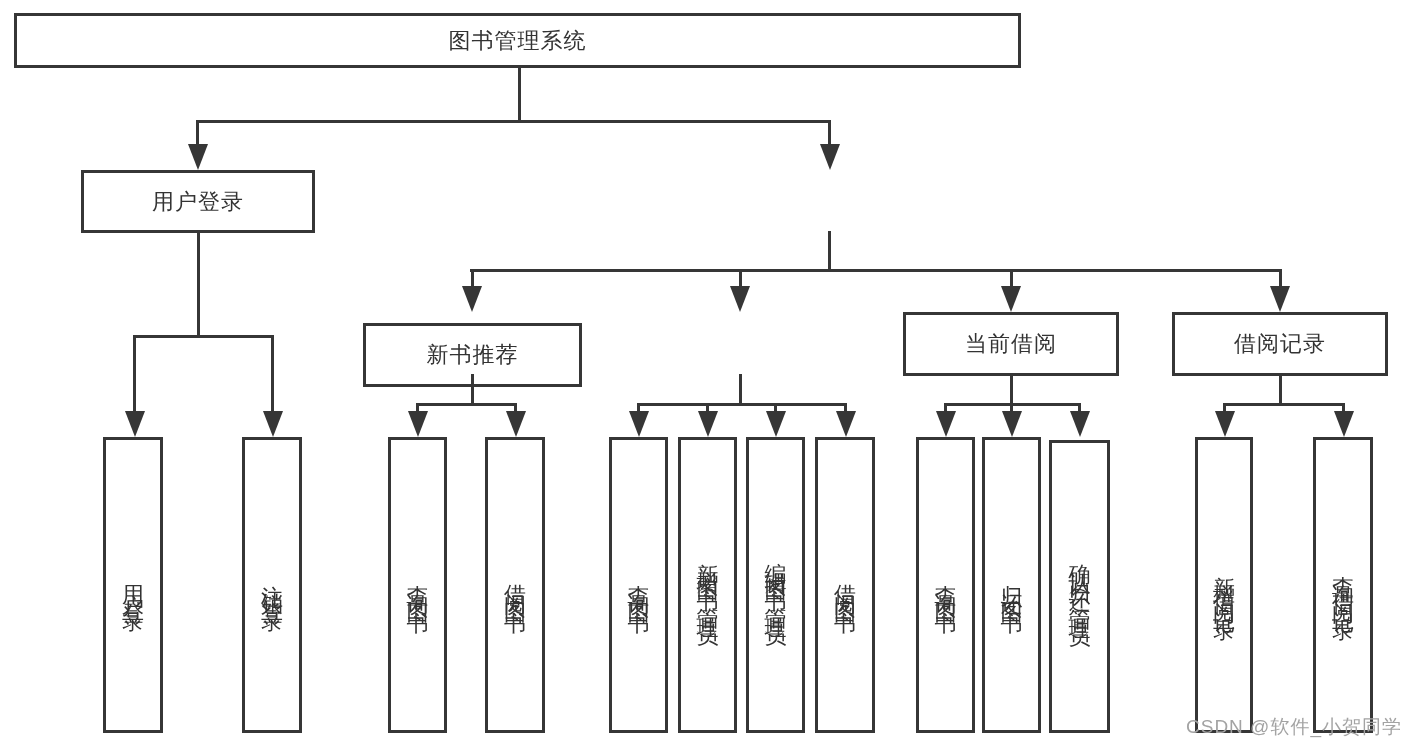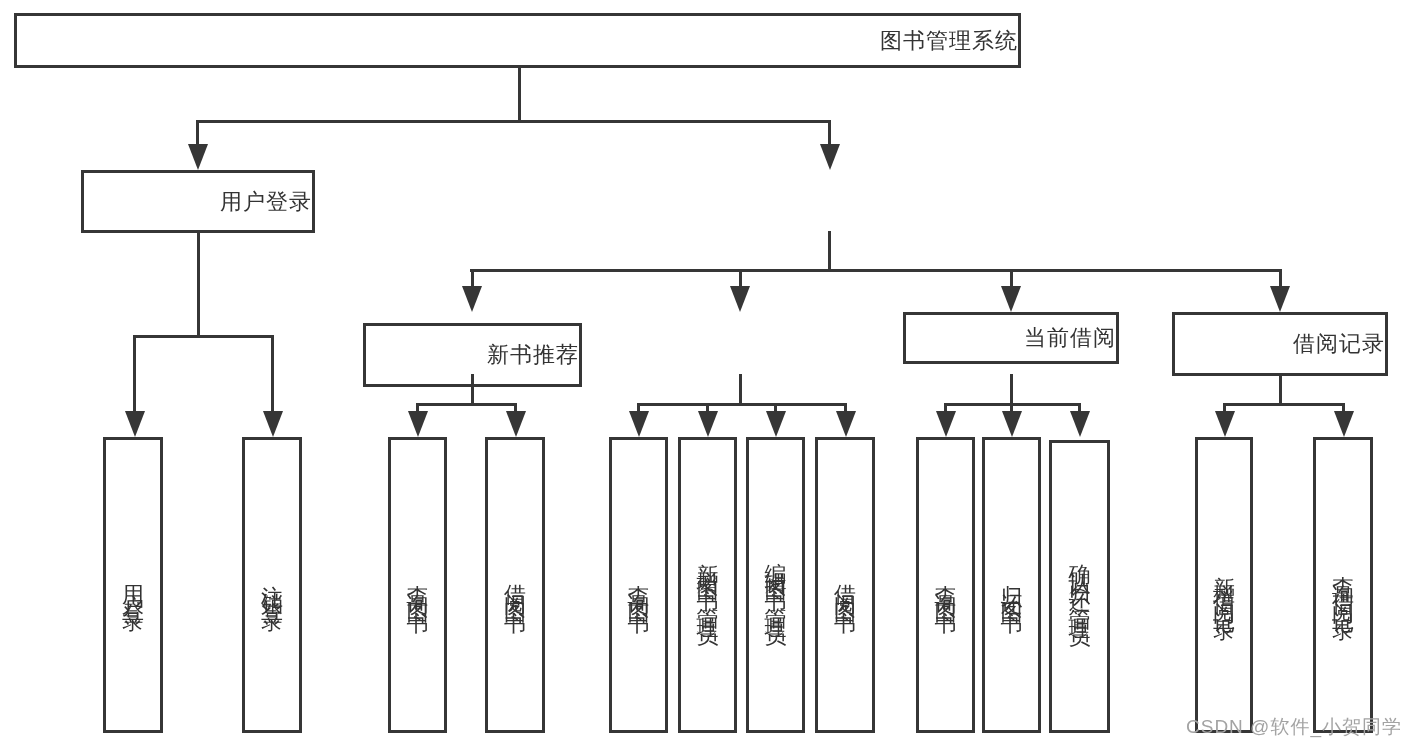--- a/index.html
+++ b/index.html
@@ -2,21 +2,21 @@
 <html><head>
 <meta charset="utf-8">
 <style>
   html,body { margin:0; padding:0; background:#ffffff; }
   .canvas {
     position:relative; width:1405px; height:747px; background:#ffffff;
     font-family:"Liberation Sans", sans-serif; color:#333333; overflow:hidden;
   }
   .hbox {
     position:absolute; box-sizing:border-box; background:#ffffff;
-    border:3px solid #363636; display:flex; align-items:center; justify-content:flex-end;
+    border:3px solid #363636; display:flex; align-items:center; justify-content:center;
     font-size:22px; letter-spacing:1px; color:#333333;
   }
   .vbox {
     position:absolute; box-sizing:border-box; background:#ffffff;
     border:3px solid #363636; display:flex; align-items:center; justify-content:center;
     color:#333333;
   }
   .vtext {
     writing-mode:vertical-rl; font-size:22px; line-height:1; letter-spacing:9px;
     white-space:nowrap;
@@ -73,21 +73,21 @@
     <div class="arrow" style="left:730px;  top:286px"></div>
     <div class="vline" style="left:1010px; top:269px; height:20px"></div>
     <div class="arrow" style="left:1001px; top:286px"></div>
     <div class="vline" style="left:1279px; top:269px; height:20px"></div>
     <div class="arrow" style="left:1270px; top:286px"></div>
   </div>
 
   <div class="hbox" style="left:363px; top:323px; width:219px; height:64px">
     <span>新书推荐</span>
   </div>
-  <div class="hbox" style="left:903px; top:312px; width:216px; height:52px">
+  <div class="hbox" style="left:903px; top:312px; width:216px; height:64px">
     <span>当前借阅</span>
   </div>
   <div class="hbox" style="left:1172px; top:312px; width:216px; height:64px">
     <span>借阅记录</span>
   </div>
 
   <div>
     <div class="vline" style="left:471px; top:374px; height:32px"></div>
     <div class="hline" style="left:416px; top:403px; width:101px"></div>
     <div class="vline" style="left:416px; top:403px; height:10px"></div>

